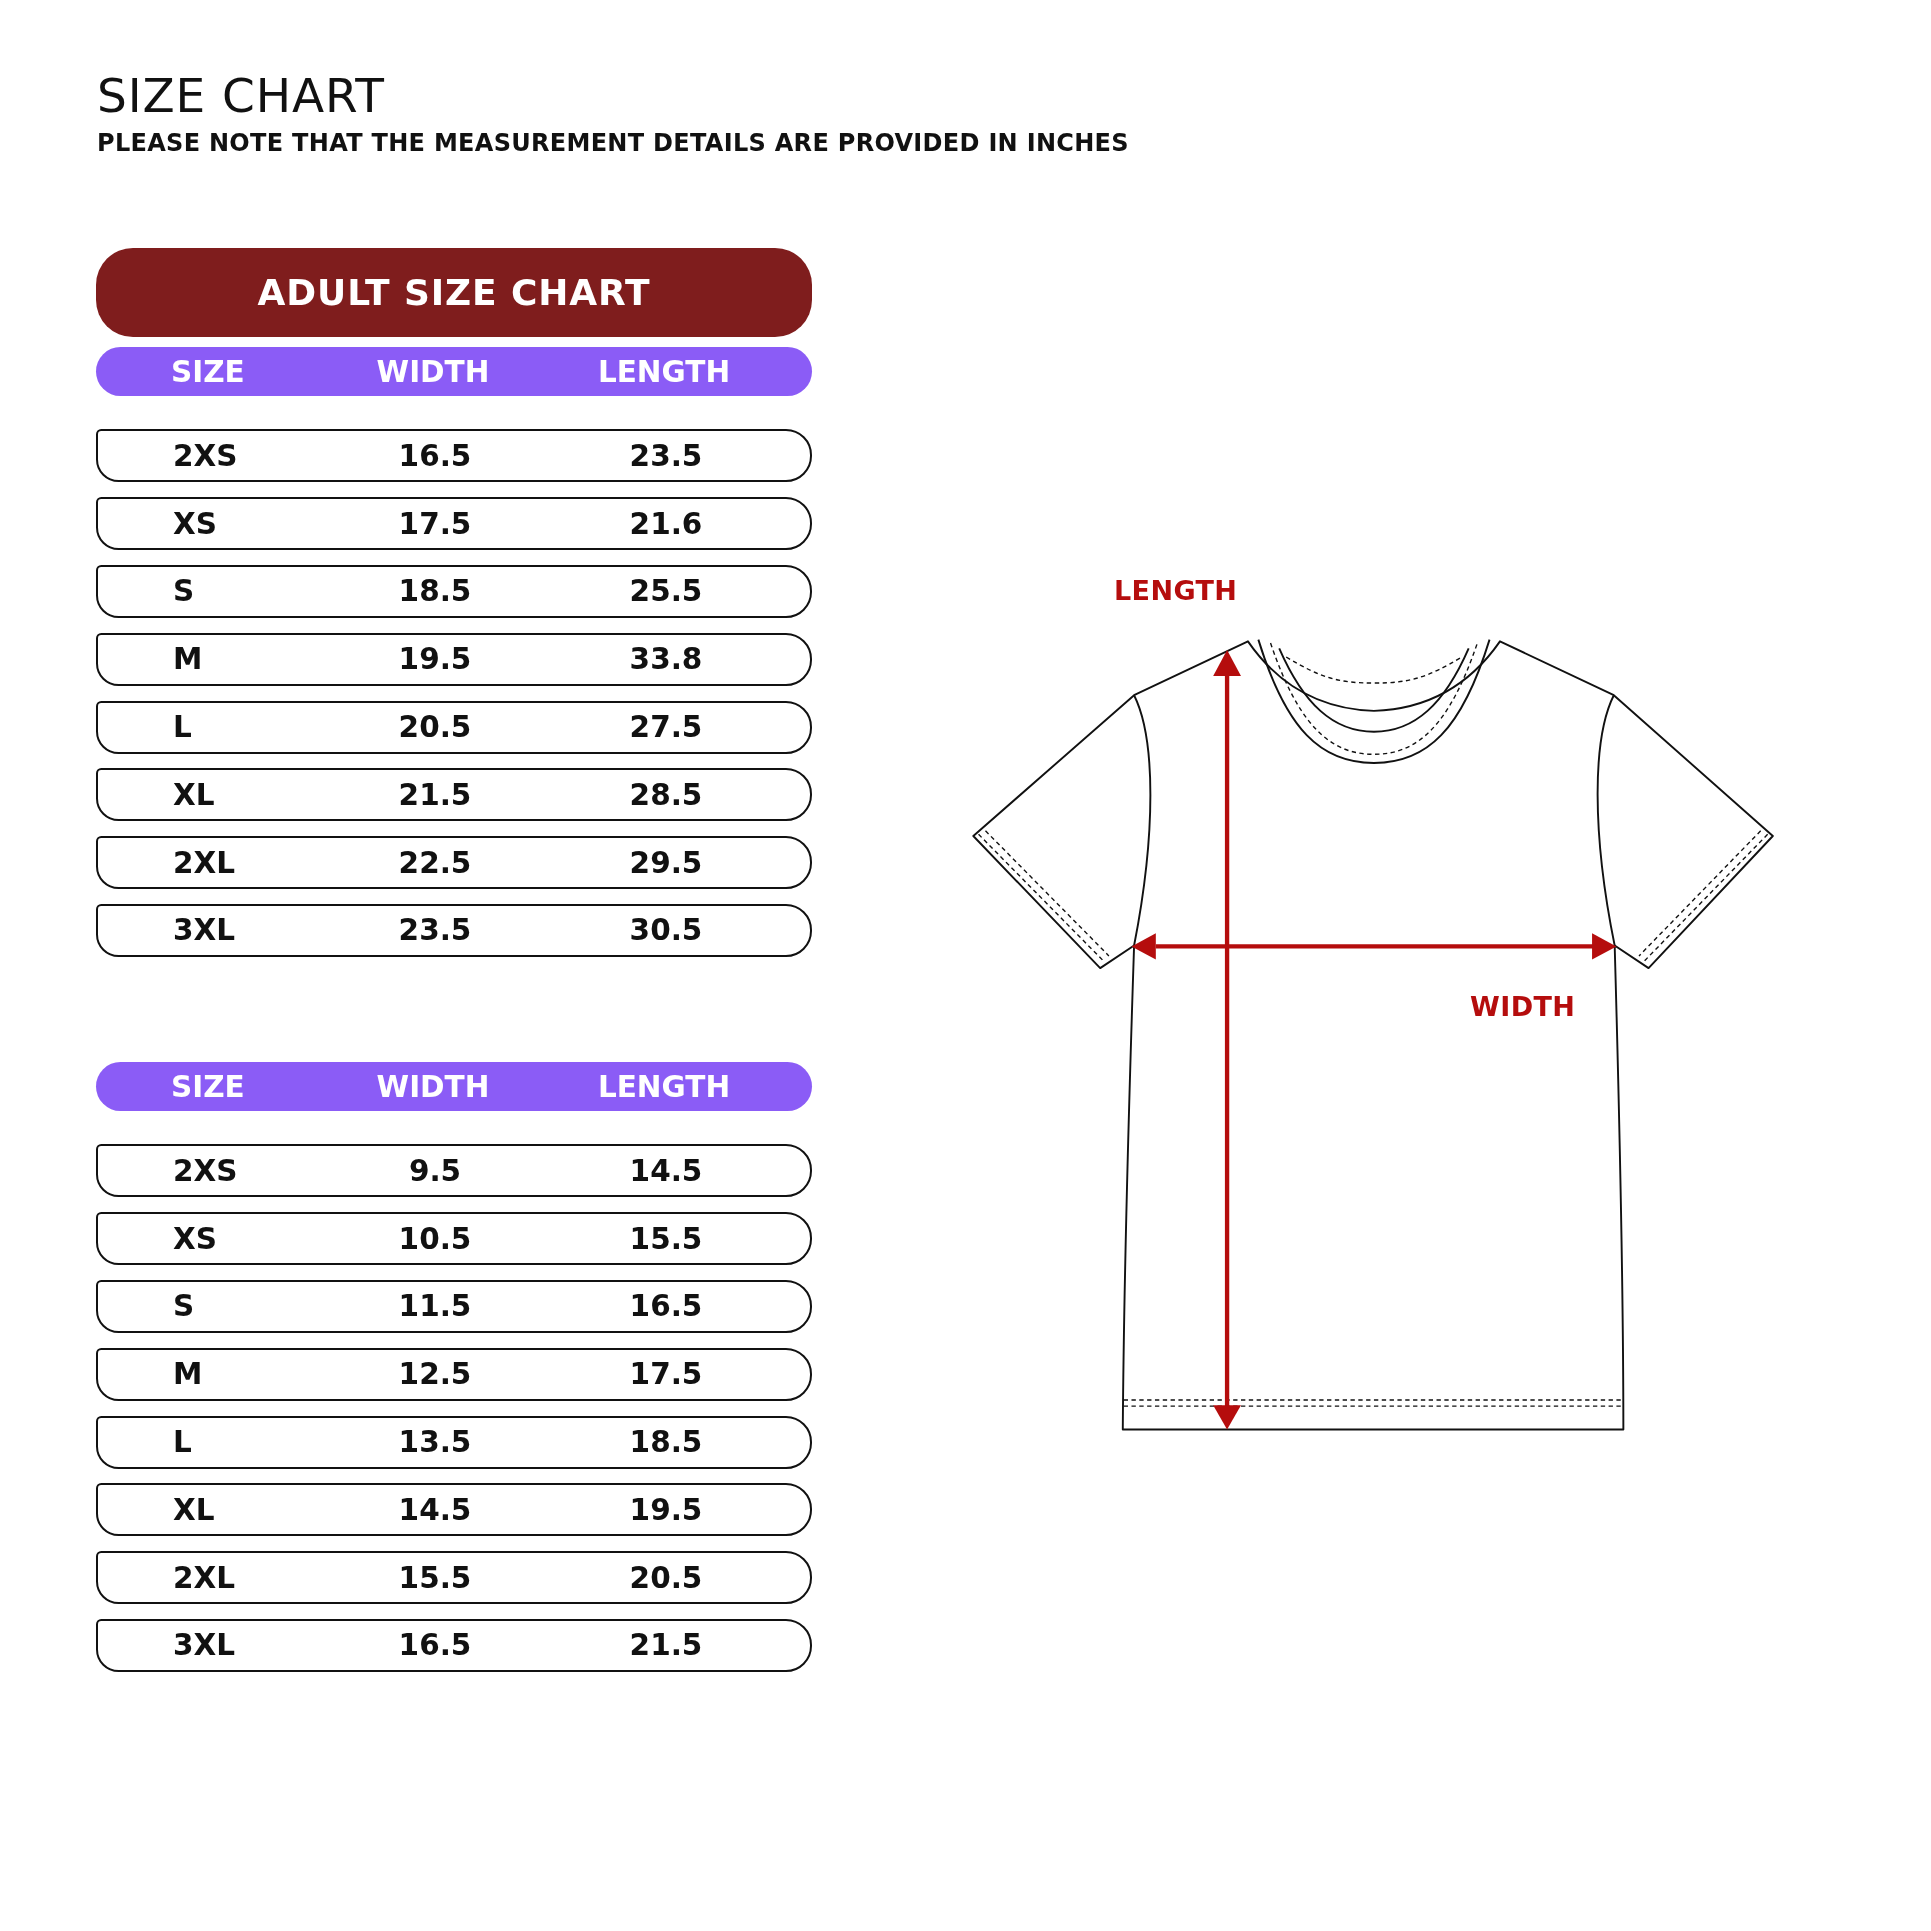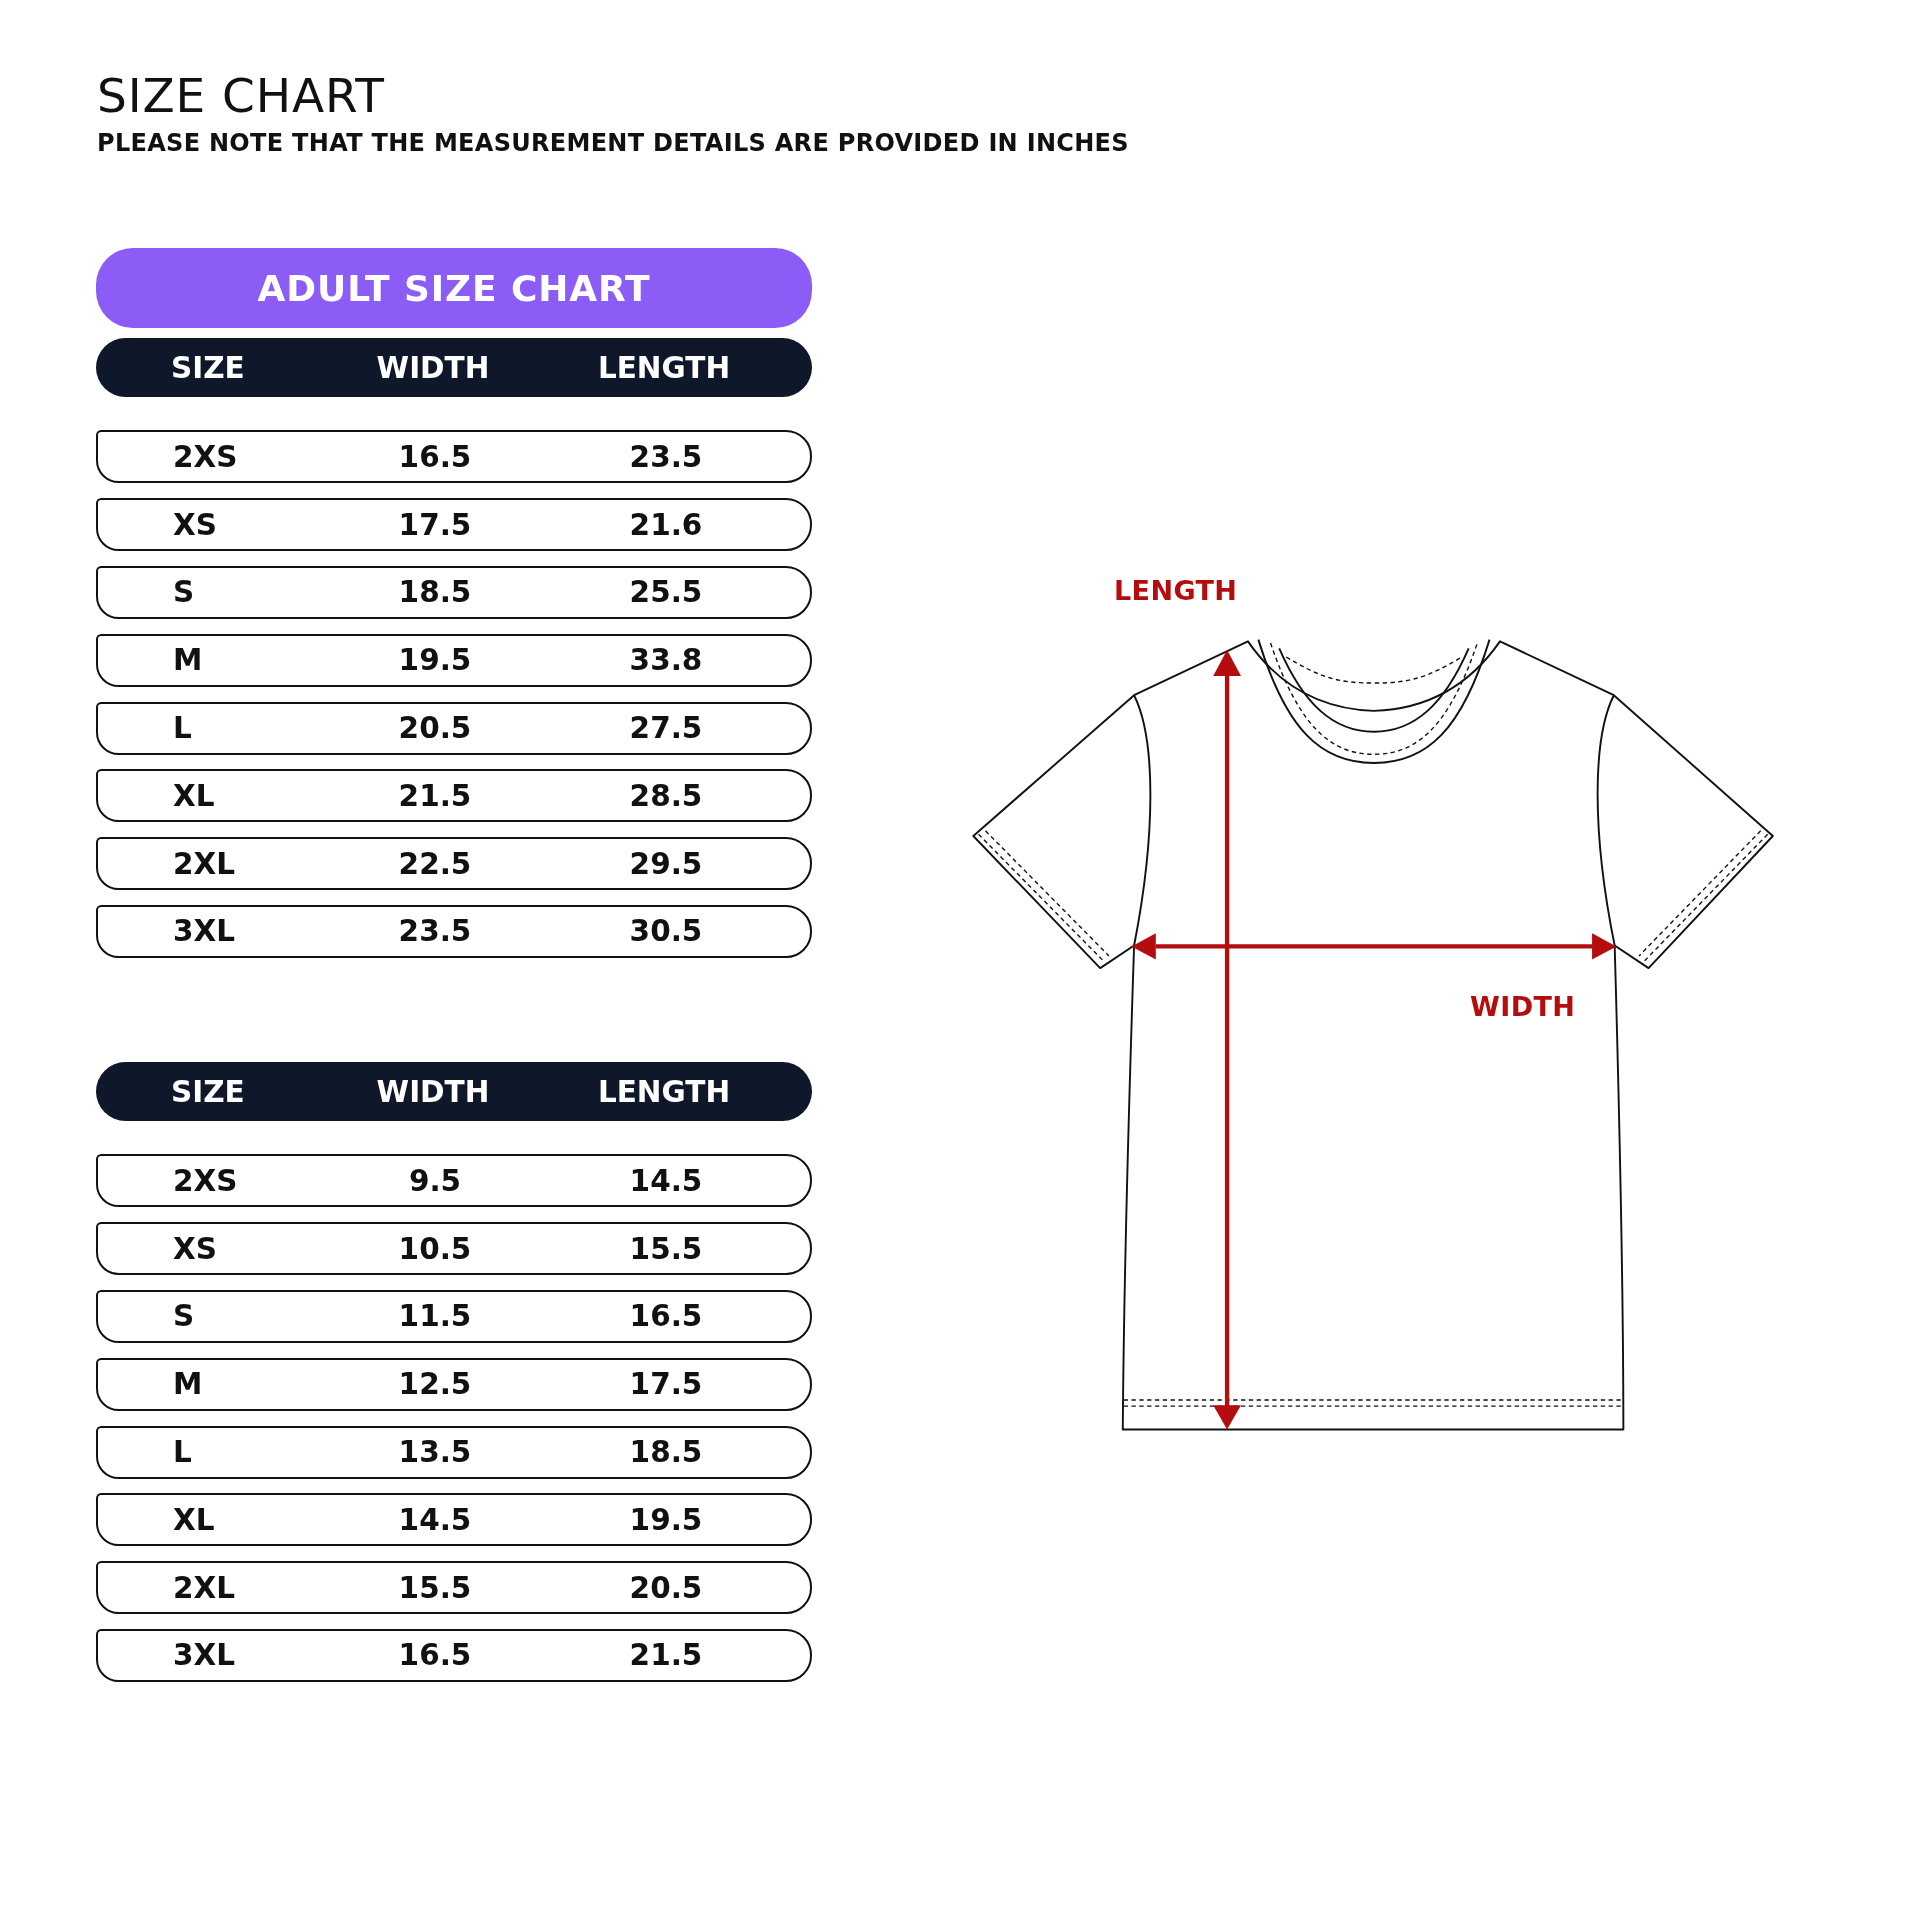--- a/index.html
+++ b/index.html
@@ -4,24 +4,24 @@
   <style>
     html, body { margin:0; padding:0; background:#ffffff; }
     body { width:1931px; height:1931px; position:relative; overflow:hidden;
            font-family:"DejaVu Sans", "Liberation Sans", sans-serif; color:#111; }
     .title { position:absolute; left:97px; top:68px; font-size:47px; font-weight:normal;
              letter-spacing:0.9px; color:#111; }
     .subtitle { position:absolute; left:97px; top:129px; font-size:24px; font-weight:bold;
                 letter-spacing:0.3px; color:#111; white-space:nowrap; }
     .subtitle b { font-weight:bold; }
     .chart { position:absolute; left:96px; width:716px; }
-    .chart-title { height:80px; background:#8b5cf6; border-radius:37px; color:#fff;
+    .chart-title { height:89px; background:#7f1d1d; border-radius:37px; color:#fff;
                    font-size:36px; font-weight:bold; display:flex; align-items:center;
                    justify-content:center; letter-spacing:0.9px; }
-    .col-head { margin-top:10.4px; height:59px; background:#0f172a; border-radius:29.5px; color:#fff;
+    .col-head { margin-top:10.4px; height:49px; background:#8b5cf6; border-radius:29.5px; color:#fff;
                 font-size:29.5px; font-weight:bold; position:relative; }
     .col-head span, .row span { position:absolute; top:50%; transform:translateY(-50%); }
     .c1 { left:75px; }
     .c2 { left:337px; width:0; display:flex; justify-content:center; }
     .c3 { left:568px; width:0; display:flex; justify-content:center; }
     .c2 > i, .c3 > i { font-style:normal; white-space:nowrap; }
     .rows { margin-top:33px; }
     .row { height:49px; border:2.6px solid #111; border-radius:5.2px 26px 26px 22.6px;
            position:relative; margin-bottom:14.8px; font-size:29.5px; font-weight:bold; background:#fff; }
     .shirt { position:absolute; left:0; top:0; width:1931px; height:1931px; pointer-events:none; }

